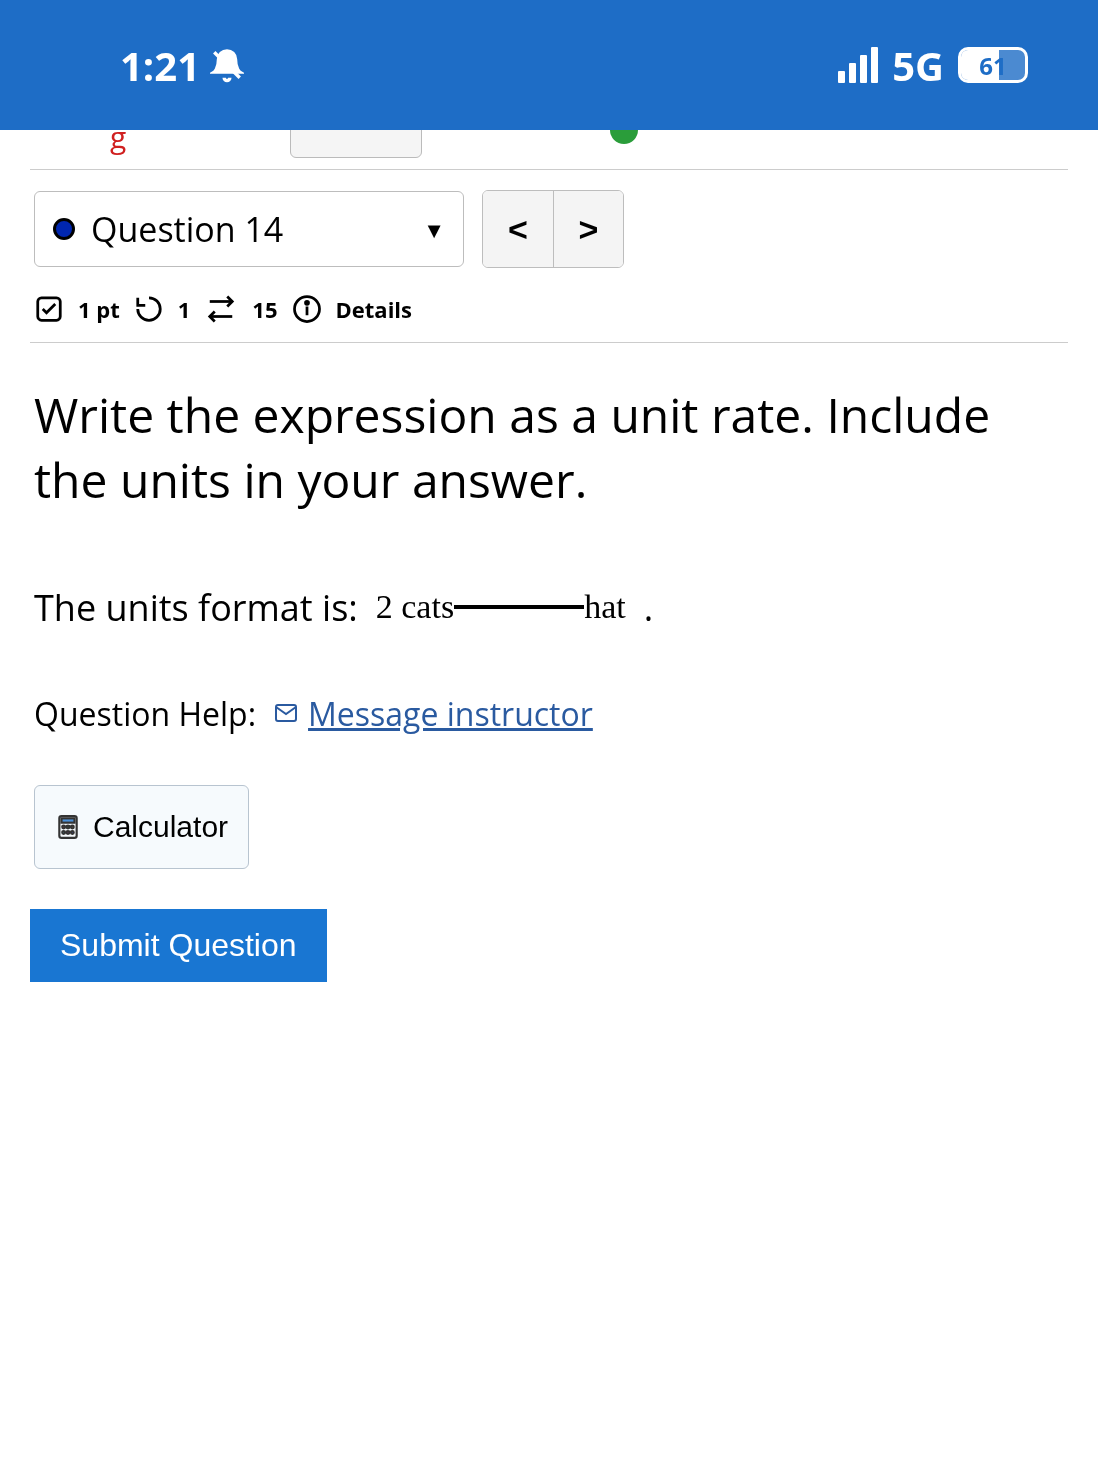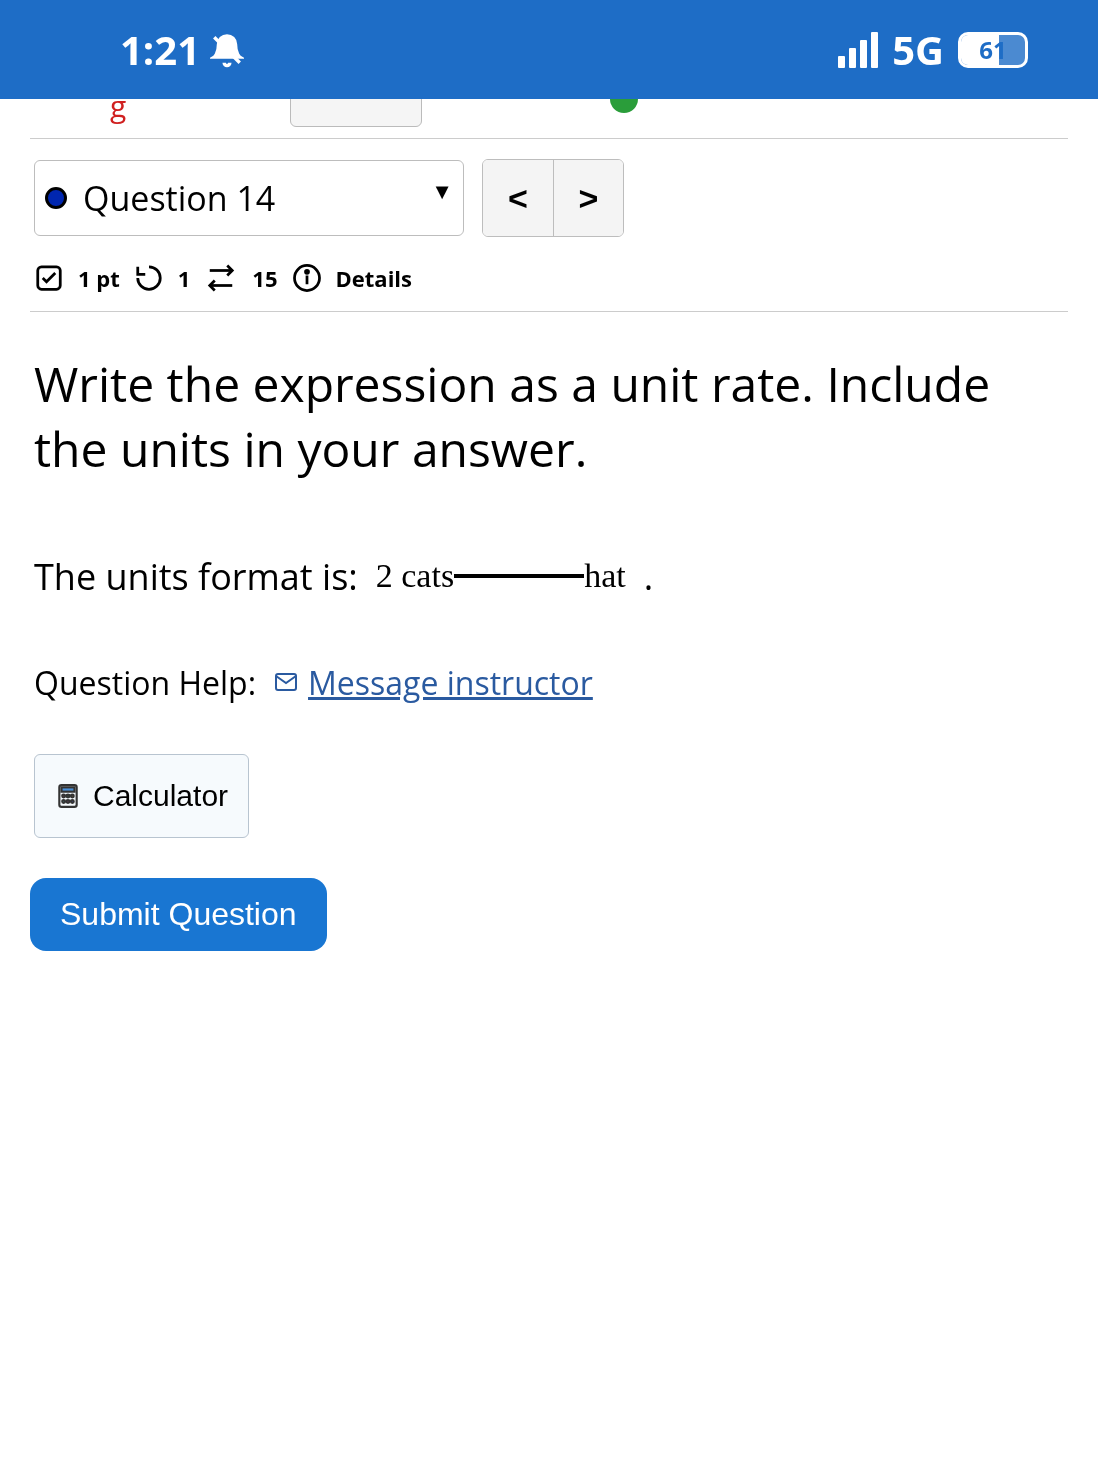--- a/index.html
+++ b/index.html
@@ -5,21 +5,21 @@
   * { box-sizing: border-box; margin: 0; padding: 0; }
   body {
     font-family: -apple-system, "Segoe UI", "Open Sans", sans-serif;
     width: 1098px;
     background: #fff;
     color: #000;
   }
   .status-bar {
     background: #1e6dc6;
     color: #fff;
-    height: 99px;
+    height: 130px;
     display: flex;
     align-items: center;
     justify-content: space-between;
     padding: 0 70px 0 120px;
     font-size: 40px;
     font-weight: 700;
   }
   .status-left { display: flex; align-items: center; gap: 10px; }
   .status-right { display: flex; align-items: center; gap: 14px; }
   .bell-icon { display: inline-flex; }
@@ -60,22 +60,22 @@
     border:1px solid #bbb; border-radius:6px; background:#f5f5f5;
   }
   .partial-top .red-bit { color:#d02020; position:absolute; left:80px; top:-14px; font-size:30px;}
   .partial-top .green-bit { position:absolute; left:580px; top:-14px; width:28px; height:28px; background:#2a9d3a; border-radius:50%; }
   .nav-row {
     display:flex; align-items:center; gap:18px;
     padding: 20px 4px 20px 4px;
   }
   .question-select {
     border:1px solid #bdbdbd; border-radius:6px;
-    padding: 14px 10px;
-    display:flex; align-items:flex-start; gap:18px;
+    padding: 14px 18px;
+    display:flex; align-items:center; gap:18px;
     font-size:34px; min-width: 430px; justify-content:space-between;
     background:#fff;
   }
   .qs-left { display:flex; align-items:center; gap:16px; }
   .dot {
     width:22px; height:22px; border-radius:50%; background:#0026b0;
     border:3px solid #000;
   }
   .caret { font-size:22px; }
   .nav-btns { display:flex; border:1px solid #bdbdbd; border-radius:6px; overflow:hidden; }
@@ -125,21 +125,21 @@
   .calc-btn {
     margin: 18px 0 0 0;
     border:1px solid #b8c4d0; border-radius:6px;
     background:#f6fafd; padding:24px 20px;
     font-size:30px; display:inline-flex; align-items:center; gap:12px;
     cursor:pointer;
   }
   .submit-btn {
     margin: 40px 0 0 0;
     background:#1976d2; color:#fff;
-    border:none; border-radius:16px;
+    border:none; border-radius:0;
     padding: 18px 30px; font-size:32px; cursor:pointer;
   }
   svg { display:block; }
 </style>
 </head>
 <body>
 
 <div class="status-bar">
   <div class="status-left">
     <span>1:21</span>

